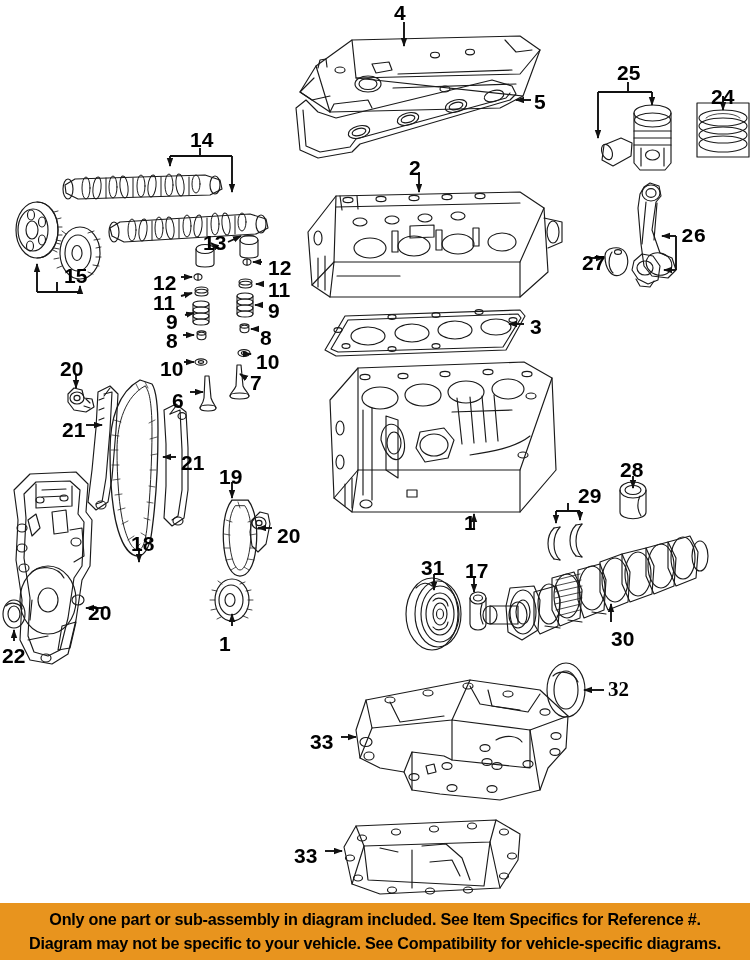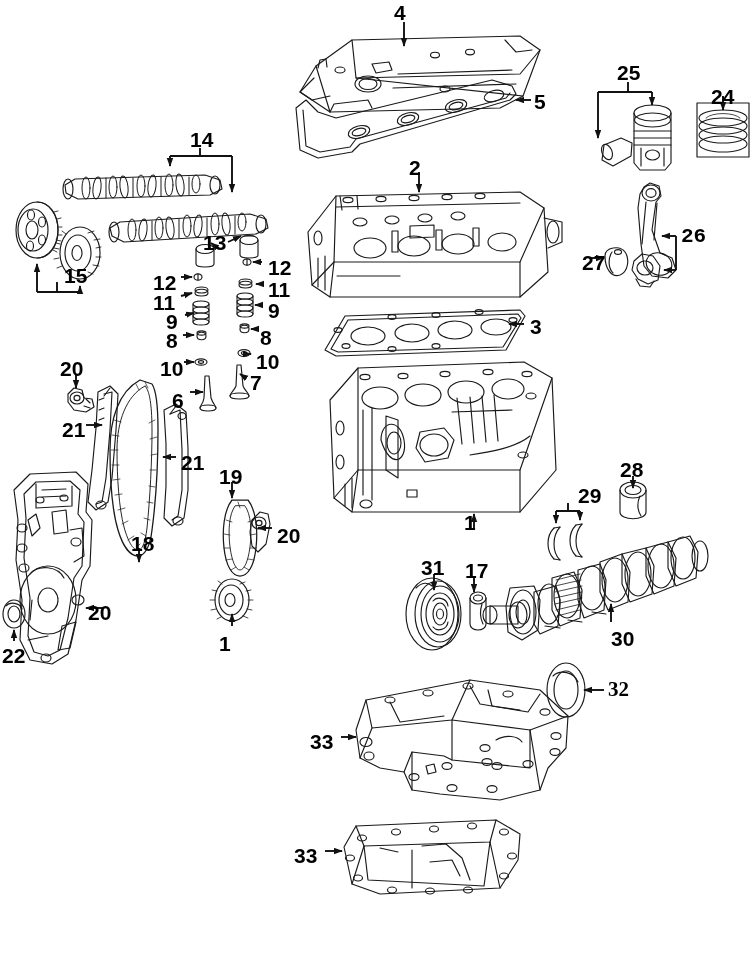--- a/index.html
+++ b/index.html
@@ -680,14 +680,18 @@
     <span class="callout" style="left:578px;top:485px;">29</span>
     <span class="callout" style="left:620px;top:459px;">28</span>
     <span class="callout" style="left:421px;top:557px;">31</span>
     <span class="callout" style="left:465px;top:560px;">17</span>
     <span class="callout" style="left:611px;top:628px;">30</span>
     <span class="callout" style="left:608px;top:679px;font-family:Liberation Serif, serif;">32</span>
     <span class="callout" style="left:310px;top:731px;">33</span>
     <span class="callout" style="left:294px;top:845px;">33</span>
   </div>
 
+  <div id="banner" style="background: rgb(232, 148, 30); color: rgb(0, 0, 0);">
+    <div class="bline">Only one part or sub-assembly in diagram included. See Item Specifics for Reference #.</div>
+    <div class="bline">Diagram may not be specific to your vehicle. See Compatibility for vehicle-specific diagrams.</div>
+  </div>
 
 </div>
 
 </body></html>

